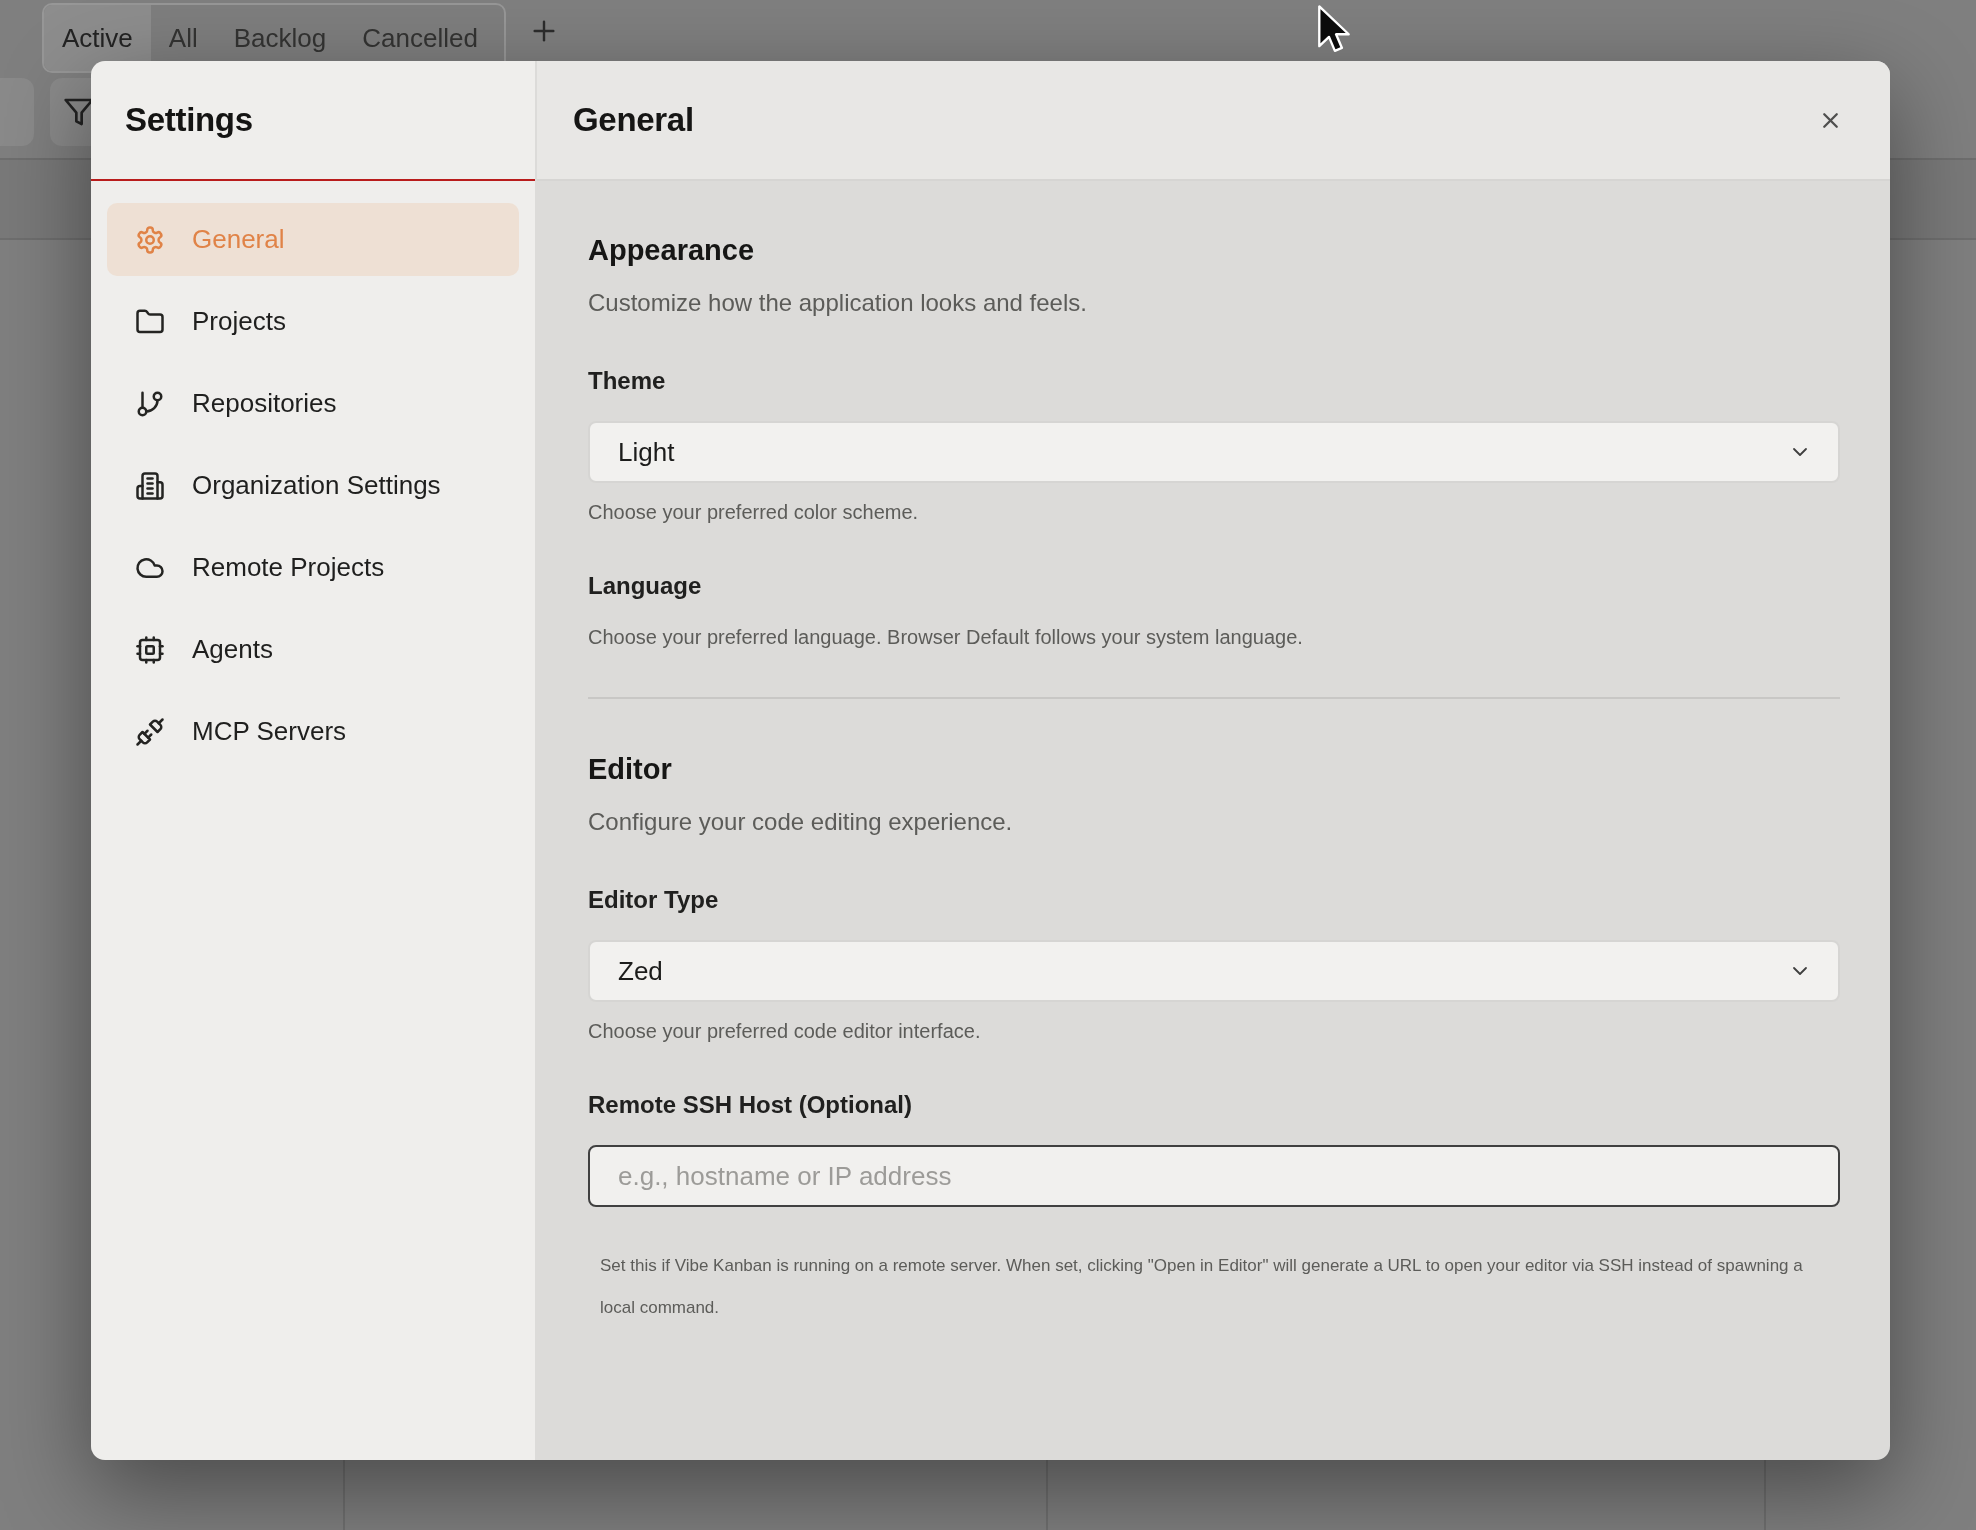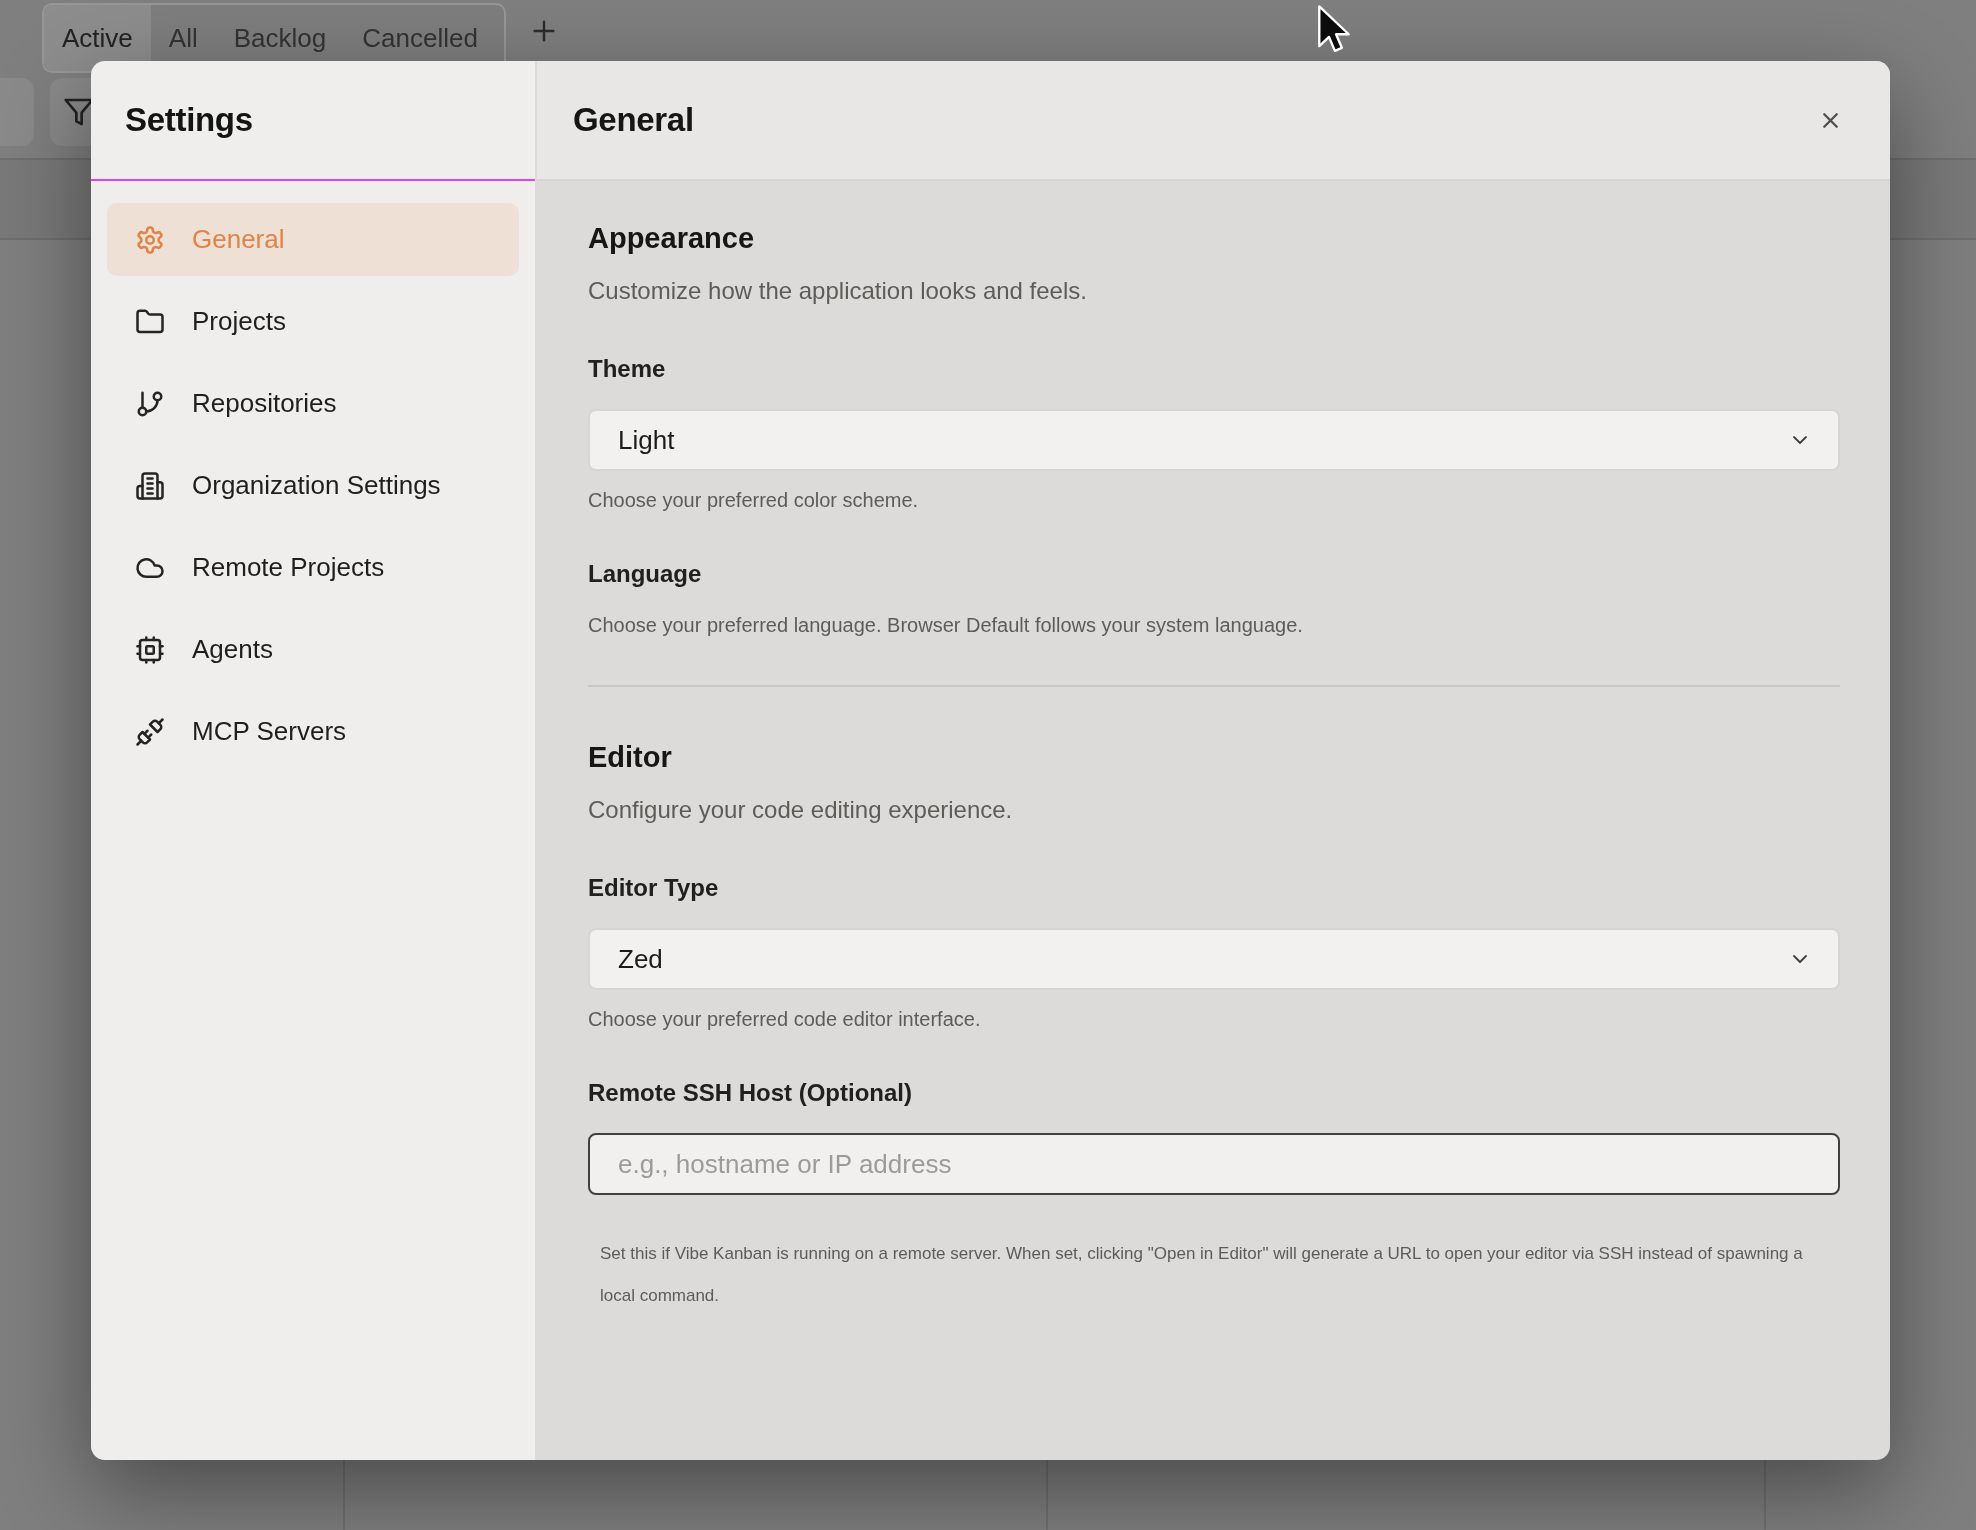--- a/index.html
+++ b/index.html
@@ -34,39 +34,39 @@
   .bg-btn.filter { left:50px; top:78px; width:86px; height:68px; display:flex; align-items:center; padding-left:13px; color:#222; }
   .bg-btn.filter svg { width:32px; height:32px; }
 
   
   .modal {
     position:absolute; left:91px; top:61px; width:1799px; height:1399px;
     border-radius:14px; overflow:hidden; display:flex;
     box-shadow:0 30px 90px rgba(0,0,0,.42);
   }
   .aside { width:446px; flex:0 0 446px; background:#efeeec; border-right:2px solid #dcdbd9; display:flex; flex-direction:column; }
-  .aside-header { height:120px; flex:0 0 120px; border-bottom:2px solid #d946ef; display:flex; align-items:center; padding:9px 34px; }
+  .aside-header { height:120px; flex:0 0 120px; border-bottom:2px solid #b91c1c; display:flex; align-items:center; padding:9px 34px; }
   .aside-title { font-size:33px; font-weight:700; color:#141413; letter-spacing:-.3px; }
   .nav { padding:22px 16px; display:flex; flex-direction:column; gap:9px; }
   .nav-item { height:73px; display:flex; align-items:center; gap:27px; padding-left:28px;
     border-radius:10px; font-size:26px; font-weight:500; color:#1f1f1e; cursor:default; }
   .nav-item svg { width:30px; height:30px; color:#242422; flex:0 0 30px; }
   .nav-item.active { background:#eee0d4; color:#e08347; }
   .nav-item.active svg { color:#e08347; }
 
   .main { flex:1; display:flex; flex-direction:column; background:#dcdbd9; min-width:0; }
   .main-header { height:120px; flex:0 0 120px; background:#e8e7e5; border-bottom:2px solid #d6d5d3;
     display:flex; align-items:center; justify-content:space-between; padding:0 36px; }
   .main-title { font-size:33px; font-weight:700; color:#161615; letter-spacing:-.3px; }
   .close-btn { width:36px; height:36px; display:flex; align-items:center; justify-content:center;
     background:none; border:none; color:#4f4f4e; margin-right:6px; }
   .close-btn svg { width:25px; height:25px; }
 
   .content { flex:1; padding:41px 50px 0 51px; overflow:hidden; }
-  .sec-heading { font-size:29px; font-weight:700; color:#161615; margin:0 0 22px; }
+  .sec-heading { font-size:29px; font-weight:700; color:#161615; margin:12px 0 22px; }
   .sec-desc { font-size:24px; color:#5c5c59; margin:0 0 50px; }
   .field-label { font-size:24px; font-weight:600; color:#20201f; margin:0 0 26px; }
   .select {
     height:62px; background:#f2f1ef; border:2px solid #d6d5d3; border-radius:8px;
     display:flex; align-items:center; justify-content:space-between;
     padding:0 26px 0 28px; font-size:26px; color:#1c1c1b; margin:0 0 18px; cursor:default;
   }
   .select .chev { width:24px; height:24px; color:#3f3f3e; }
   .field-help { font-size:20px; color:#5c5c59; margin:0 0 48px; }
   .divider { height:2px; background:#c8c7c5; margin:10px 0 54px; }

